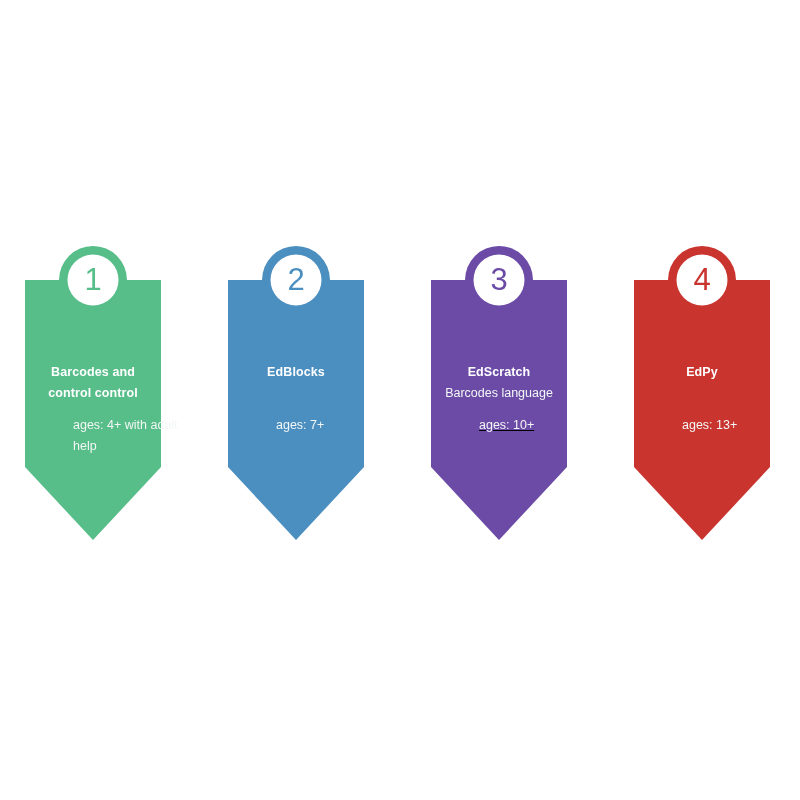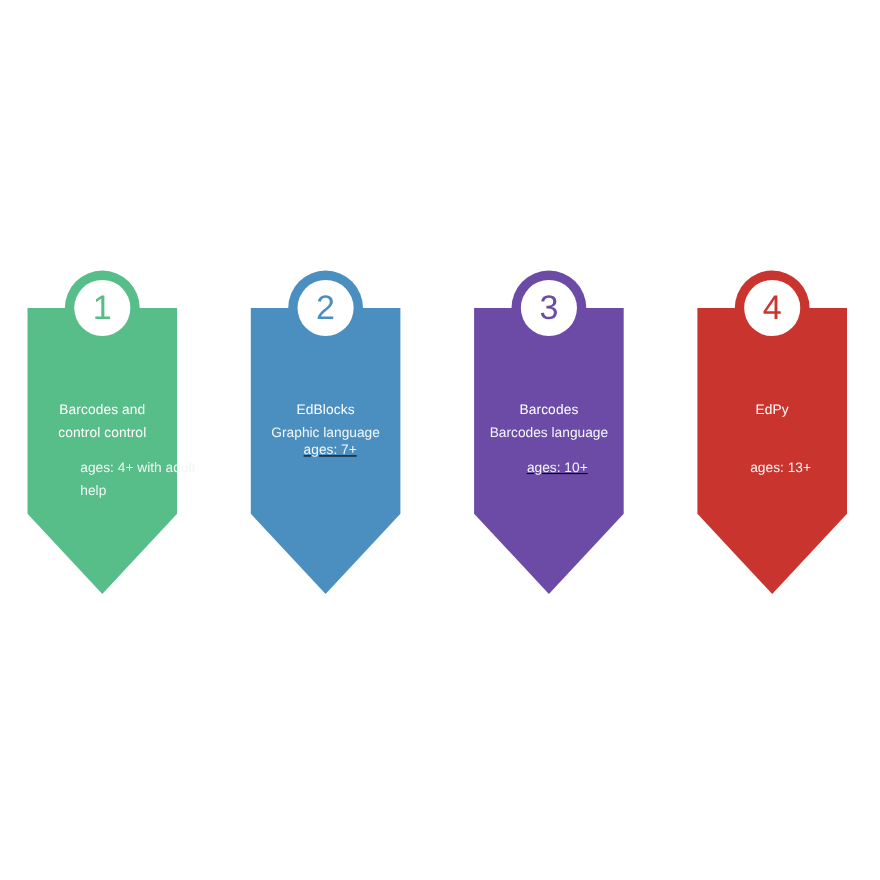--- a/index.html
+++ b/index.html
@@ -48,21 +48,21 @@
     position: absolute;
     left: 0;
     top: 95px;
     width: 136px;
     text-align: center;
   }
 
   .banner-title {
     display: block;
     font-size: 12.5px;
-    font-weight: normal;
+    font-weight: bold;
     line-height: 20.5px;
     color: #ffffff;
     letter-spacing: 0.1px;
   }
 
   .banner-subtitle {
     display: block;
     font-size: 12.5px;
     font-weight: normal;
     line-height: 20.5px;
@@ -132,37 +132,36 @@
         <svg class="banner-svg" viewBox="0 0 136 273" width="136" height="273">
           <circle cx="68" cy="13" r="34" fill="#4b8fc0"></circle>
           <path d="M0,13 L136,13 L136,200 L68,273 L0,200 Z" fill="#4b8fc0"></path>
           <circle cx="68" cy="13" r="25.5" fill="#ffffff"></circle>
         </svg>
         <div class="number-badge">
           <span class="number-label" style="color: rgb(75, 143, 192);">2</span>
         </div>
         <div class="title-block">
           <span class="banner-title">EdBlocks</span>
-          <span class="banner-subtitle">Graphic language</span>
         </div>
-        <div class="ages-block" style="top: 132px; text-decoration: underline;">
+        <div class="ages-block" style="top: 148px;">
           <span class="banner-ages">ages: 7+</span>
         </div>
       </div>
       <div class="banner" style="left: 431px;">
         <svg class="banner-svg" viewBox="0 0 136 273" width="136" height="273">
           <circle cx="68" cy="13" r="34" fill="#6b4ba6"></circle>
           <path d="M0,13 L136,13 L136,200 L68,273 L0,200 Z" fill="#6b4ba6"></path>
           <circle cx="68" cy="13" r="25.5" fill="#ffffff"></circle>
         </svg>
         <div class="number-badge">
           <span class="number-label" style="color: rgb(107, 75, 166);">3</span>
         </div>
         <div class="title-block">
-          <span class="banner-title">Barcodes</span>
+          <span class="banner-title">EdScratch</span>
           <span class="banner-subtitle">Barcodes language</span>
         </div>
         <div class="ages-block" style="top: 148px; text-decoration: underline;">
           <span class="banner-ages">ages: 10+</span>
         </div>
       </div>
       <div class="banner" style="left: 634px;">
         <svg class="banner-svg" viewBox="0 0 136 273" width="136" height="273">
           <circle cx="68" cy="13" r="34" fill="#c9342f"></circle>
           <path d="M0,13 L136,13 L136,200 L68,273 L0,200 Z" fill="#c9342f"></path>

